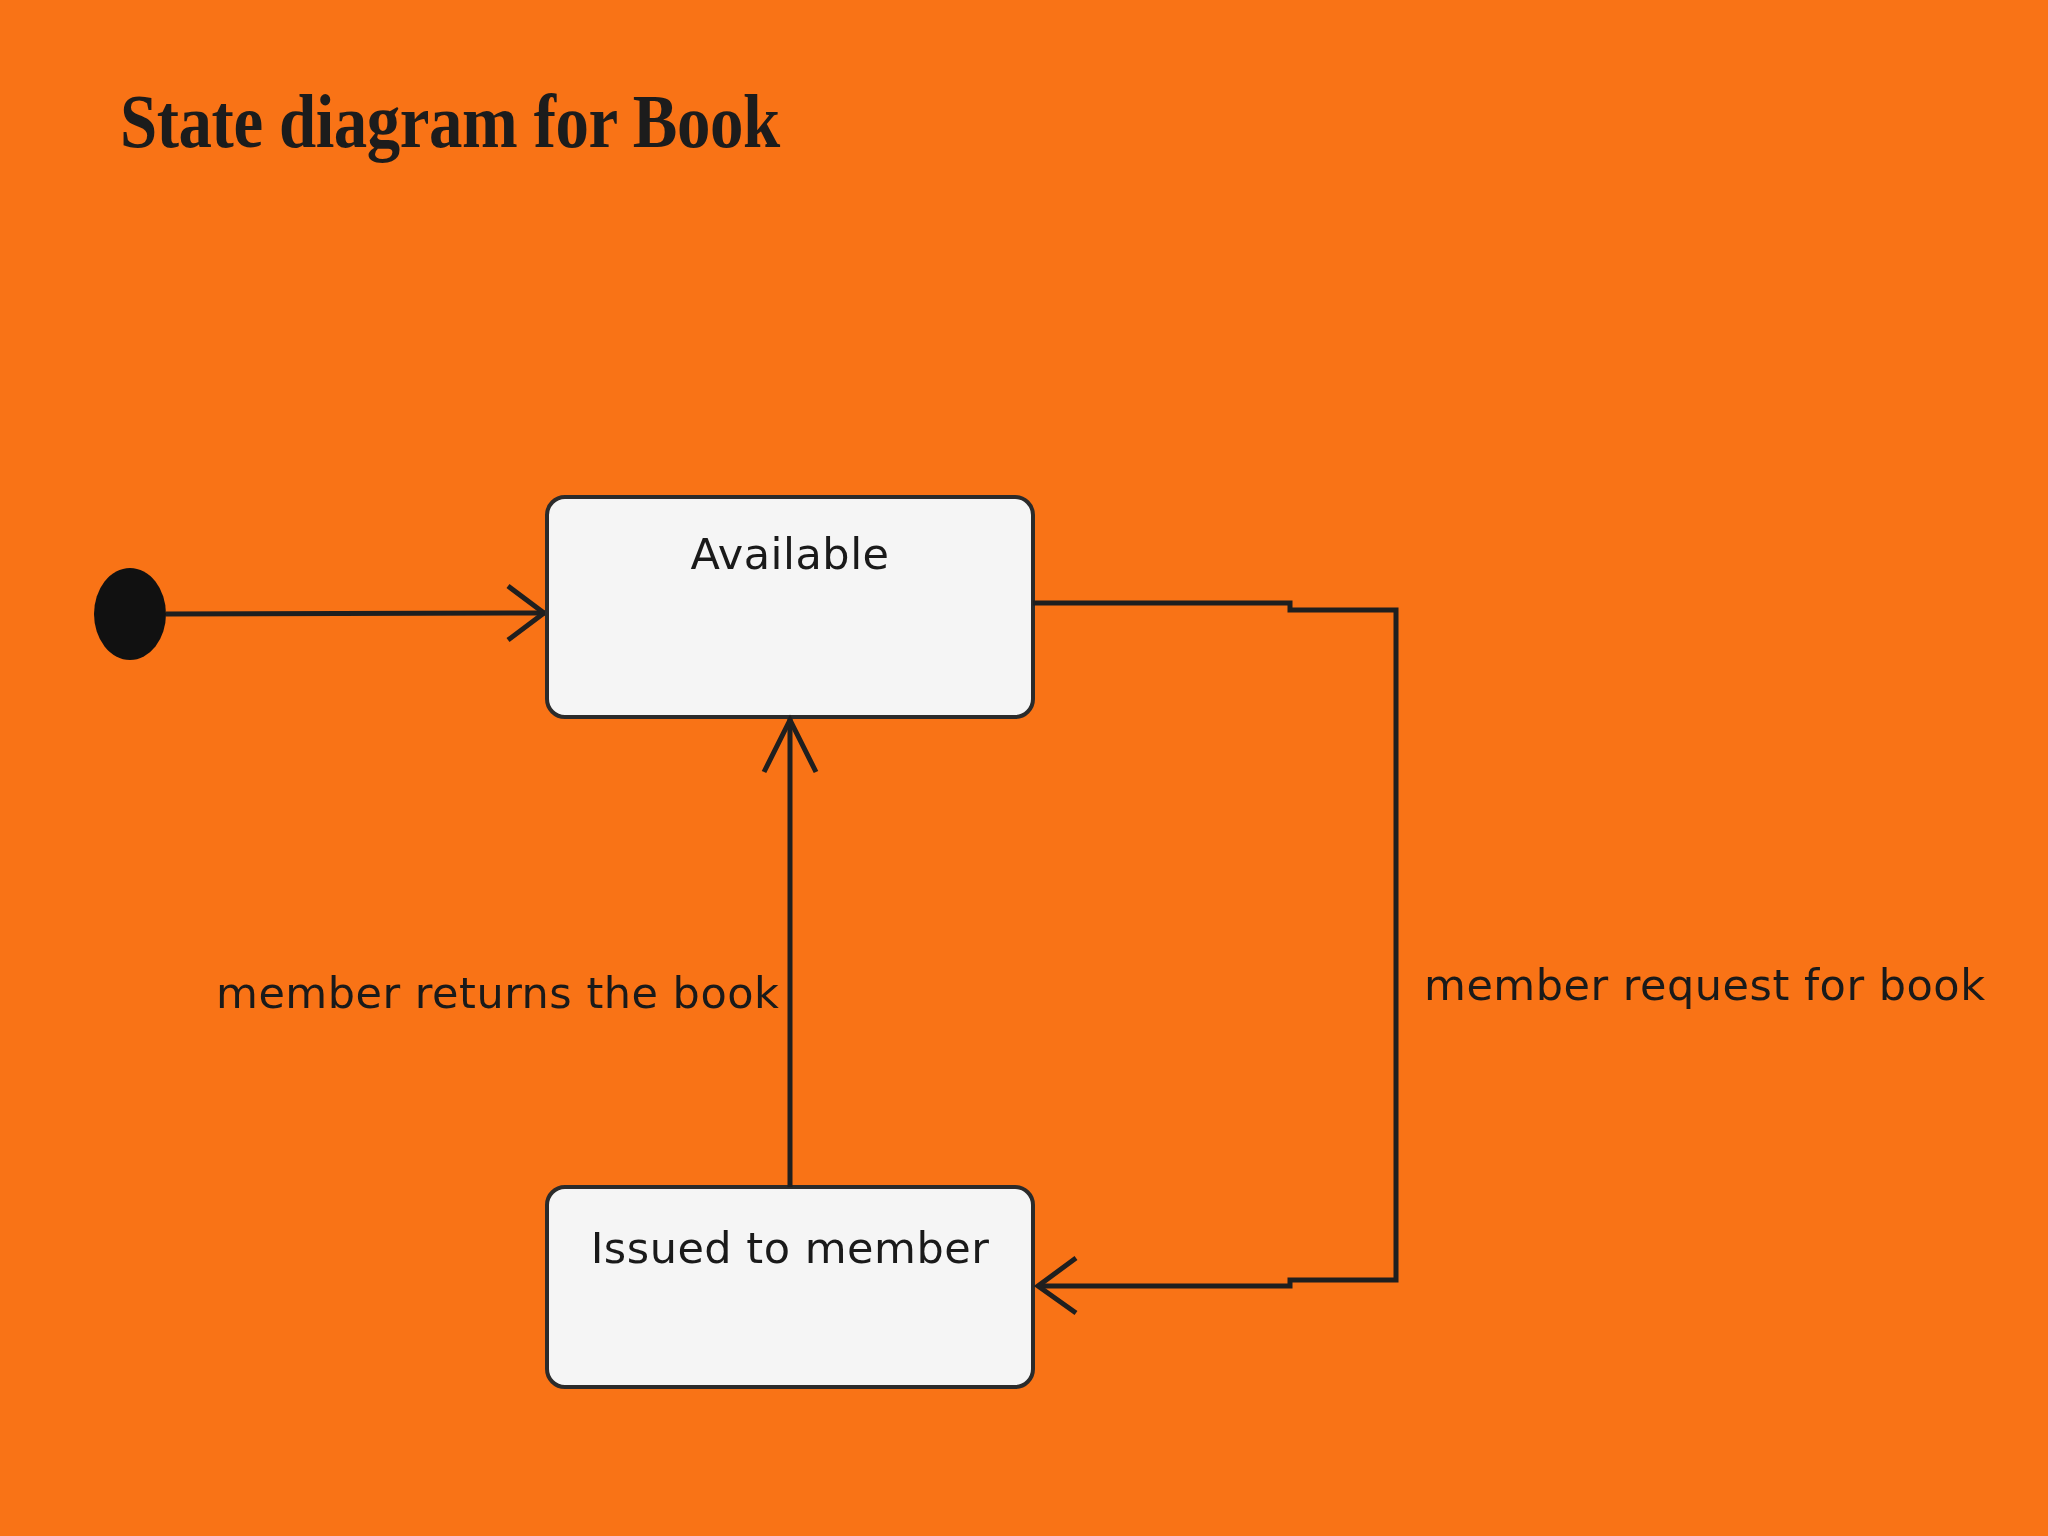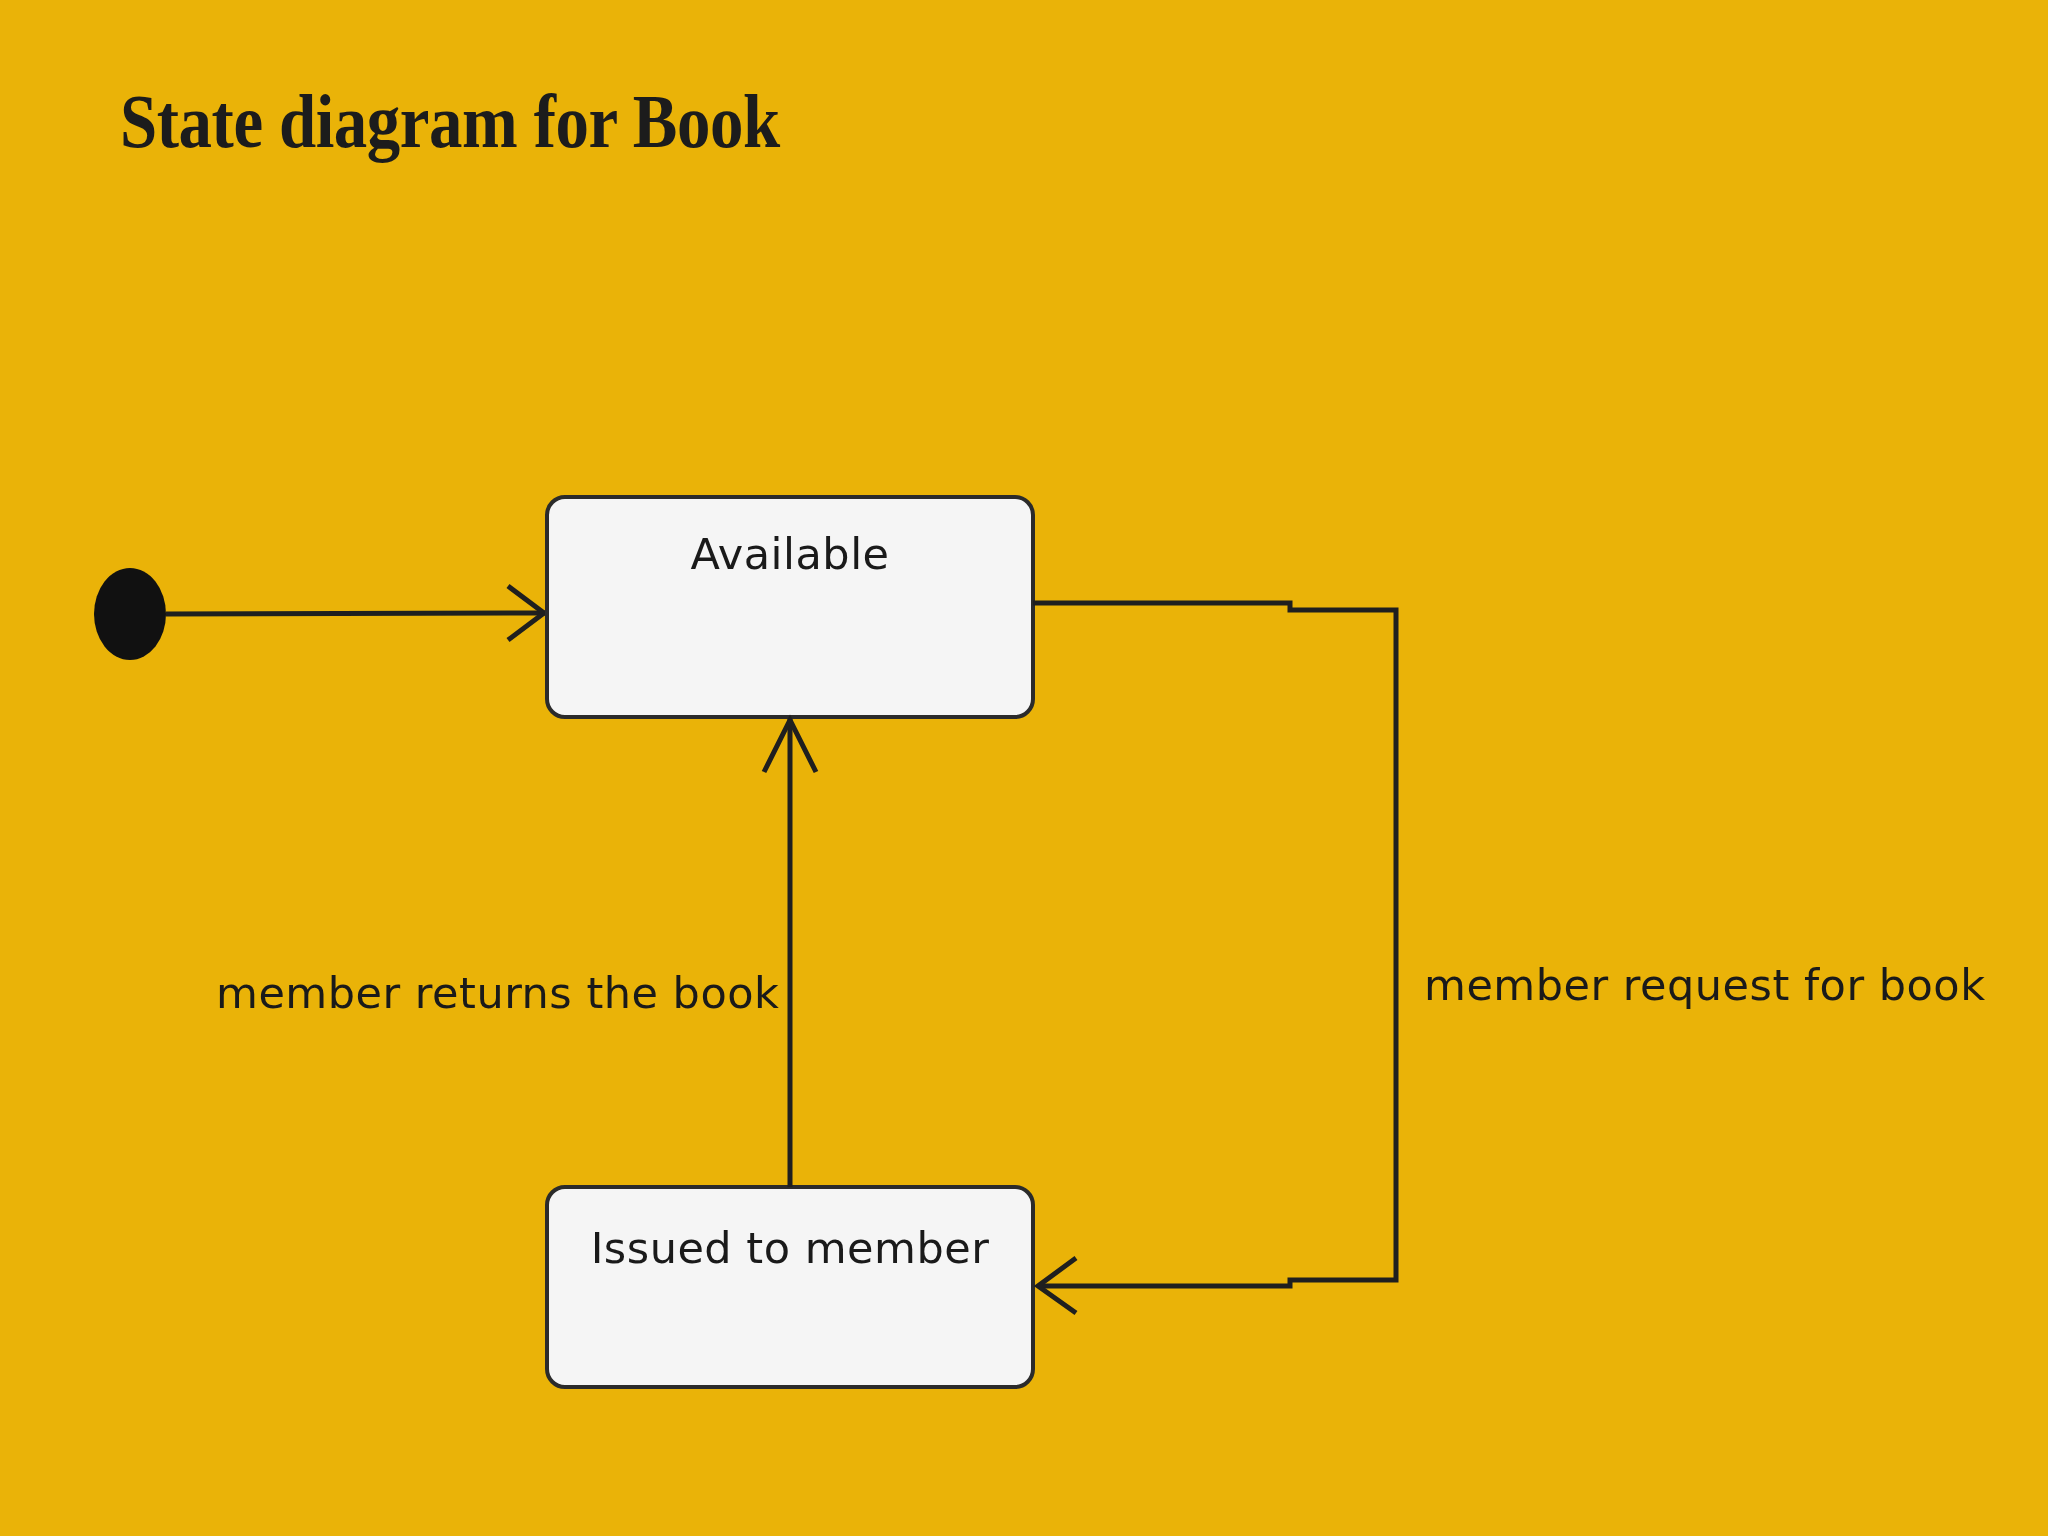--- a/index.html
+++ b/index.html
@@ -5,21 +5,21 @@
 <style>
   html, body {
     margin: 0;
     padding: 0;
     background: #ffffff;
   }
   #page {
     position: relative;
     width: 2048px;
     height: 1536px;
-    background: #eab308;
+    background: #f97316;
     overflow: hidden;
     font-family: "Liberation Sans", sans-serif;
   }
   #slide-title {
     position: absolute;
     left: 120px;
     top: 82px;
     font-family: "Liberation Serif", serif;
     font-weight: bold;
     font-size: 76px;

